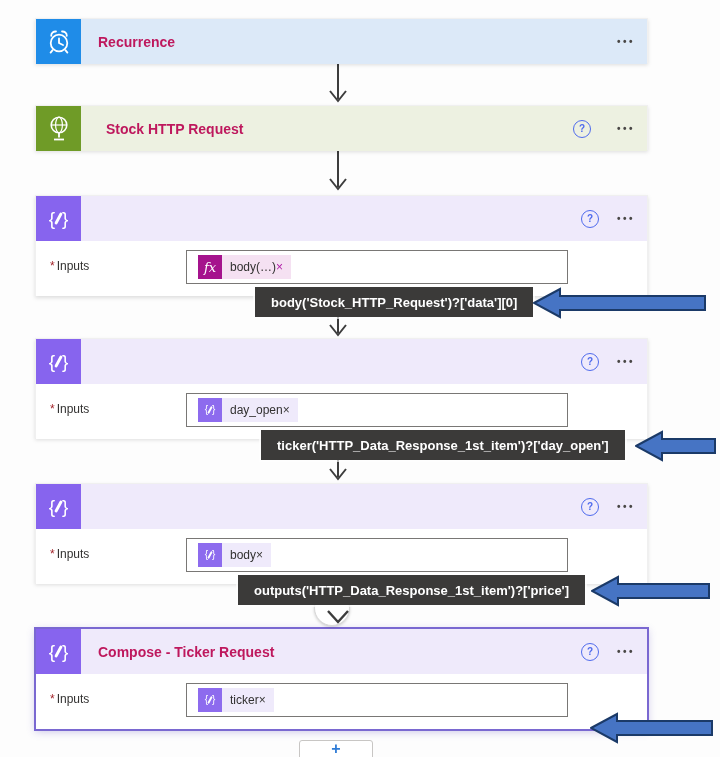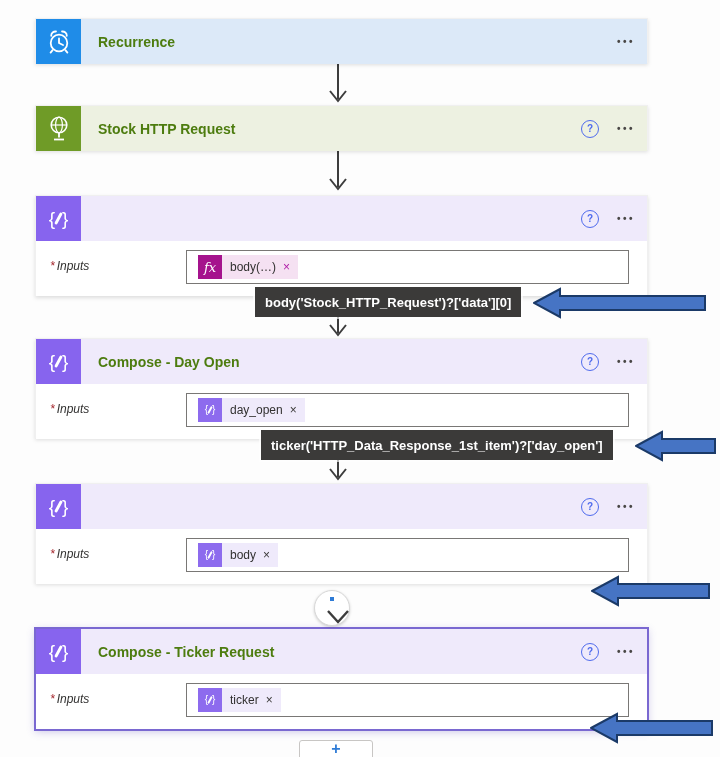--- a/index.html
+++ b/index.html
@@ -13,61 +13,61 @@
     box-shadow:0 1.5px 4px rgba(0,0,0,.13);border:1px solid rgba(0,0,0,.06);
     background:#fff;z-index:1;
   }
   .card.selected{outline:2px solid #7a68d1;outline-offset:-1px;box-shadow:0 2px 8px rgba(96,78,190,.30);}
   .card-header{height:45px;display:flex;align-items:center;}
   .icon-box{width:45px;height:45px;display:flex;align-items:center;justify-content:center;flex:none;}
   .ico-blue{background:#1f8ce8;}
   .ico-green{background:#6f9b27;}
   .ico-purple{background:#8764ee;}
   .hdr-blue{background:#dce9f8;}
-  .hdr-green{background:#edf1e1;}
+  .hdr-green{background:#edf1e1;gap:8px;}
   .hdr-purple{background:#efeafb;}
-  .card-title{margin-left:17px;font-size:14px;font-weight:600;color:#4d7c0f;white-space:nowrap;}
+  .card-title{margin-left:17px;font-size:14px;font-weight:600;color:#be185d;white-space:nowrap;}
   .spacer{flex:1;}
   .help{
     width:16px;height:16px;border:1.5px solid #4f6bed;border-radius:50%;
     color:#4f6bed;font-size:10px;font-weight:bold;display:flex;align-items:center;
     justify-content:center;margin-right:18px;flex:none;cursor:pointer;
   }
   .menu{font-size:10px;letter-spacing:2.5px;font-weight:bold;color:#484644;margin-right:12px;cursor:pointer;flex:none;}
   .card-body{position:relative;height:55px;background:#fff;}
-  .input-label{position:absolute;left:14px;top:18px;font-size:12px;color:#323130;font-style:italic;}
+  .input-label{position:absolute;left:14px;top:18px;font-size:12px;color:#323130;}
   .req{color:#a4262c;margin-right:2px;}
   .input-box{
-    position:absolute;left:150px;top:9px;width:443px;height:34px;box-sizing:border-box;
+    position:absolute;left:150px;top:9px;width:382px;height:34px;box-sizing:border-box;
     border:1px solid #797775;background:#fff;display:flex;align-items:center;padding-left:11px;
   }
   
   .token{display:inline-flex;height:24px;align-items:stretch;}
   .tok-ico{width:24px;display:flex;align-items:center;justify-content:center;flex:none;}
   .fx-ico{background:#a5138d;}
   .fx-ico i{font-family:"DejaVu Serif",serif;font-style:italic;font-size:13px;color:#fff;}
   .pu-ico{background:#8764ee;opacity:.95;}
-  .tok-label{display:flex;align-items:center;font-size:12px;color:#323130;padding:0 8px;gap:7px;white-space:nowrap;}
+  .tok-label{display:flex;align-items:center;font-size:12px;color:#323130;padding:0 8px;white-space:nowrap;}
   .fx-label{background:#f5e1f2;}
   .pu-label{background:#efeafb;}
   .tok-close{font-size:12px;cursor:pointer;}
   .fx-close{color:#b01fa8;}
   .pu-close{color:#3b3a39;}
   
   .braces{display:flex;align-items:center;justify-content:center;color:#fff;}
   .braces .brace{font-size:19px;font-weight:400;line-height:1;}
   .braces .pen{width:3px;height:13px;background:#fff;border-radius:2px;transform:rotate(28deg);margin:0 2px;}
   .braces.mini .brace{font-size:10px;}
   .braces.mini .pen{width:2px;height:8px;margin:0 1px;}
   
   .flow{position:absolute;z-index:0;}
   
   .tooltip{
     position:absolute;height:30px;display:flex;align-items:center;z-index:5;
-    background:#3b3a39;color:#fff;font-size:13px;font-weight:bold;padding:0 10px;white-space:nowrap;
+    background:#3b3a39;color:#fff;font-size:13px;font-weight:bold;padding:0 16px;white-space:nowrap;
     box-shadow:0 0 0 2px rgba(255,255,255,.65);
   }
   .blue-arrow{position:absolute;z-index:6;}
   
   .ins-circle{
     position:absolute;left:314px;top:590px;width:34px;height:34px;border-radius:50%;
     background:#fff;border:1px solid #d8d8d8;box-shadow:0 1px 3px rgba(0,0,0,.18);z-index:4;
   }
   .ins-dot{position:absolute;left:15px;top:6px;width:4px;height:4px;background:#2e7bd6;}
   .chev5{position:absolute;left:326px;top:609px;z-index:6;}
@@ -175,21 +175,20 @@
 
   <div class="card" style="top:338px;height:100px">
     <div class="card-header hdr-purple">
       <div class="icon-box ico-purple">
         <div class="braces">
             <span class="brace">{</span>
             <span class="pen"></span>
             <span class="brace">}</span>
           </div>
       </div>
-      <div class="card-title">Compose - Day Open</div>
       <div class="spacer"></div>
       <div class="help">?</div>
       <div class="menu">•••</div>
     </div>
     <div class="card-body">
       <div class="input-label">
         <span class="req">*</span><span>Inputs</span>
       </div>
       <div class="input-box">
         <div class="token">
@@ -275,20 +274,21 @@
               <span>ticker</span>
               <span class="tok-close pu-close">×</span>
             </div>
         </div>
       </div>
     </div>
   </div>
 
   <div class="tooltip" style="left:255px;top:287px">body('Stock_HTTP_Request')?['data'][0]</div>
   <div class="tooltip" style="left:261px;top:430px">ticker('HTTP_Data_Response_1st_item')?['day_open']</div>
+  <div class="tooltip" style="left:238px;top:575px">outputs('HTTP_Data_Response_1st_item')?['price']</div>
 
   <svg class="blue-arrow" style="left:533px;top:286px" width="174" height="34">
     <polygon points="1,17 27,3 27,10 172,10 172,24 27,24 27,31" fill="#4674c4" stroke="#1b3a68" stroke-width="2"></polygon>
   </svg>
   <svg class="blue-arrow" style="left:635px;top:429px" width="82" height="34">
     <polygon points="1,17 27,3 27,10 80,10 80,24 27,24 27,31" fill="#4674c4" stroke="#1b3a68" stroke-width="2"></polygon>
   </svg>
   <svg class="blue-arrow" style="left:591px;top:574px" width="120" height="34">
     <polygon points="1,17 27,3 27,10 118,10 118,24 27,24 27,31" fill="#4674c4" stroke="#1b3a68" stroke-width="2"></polygon>
   </svg>

